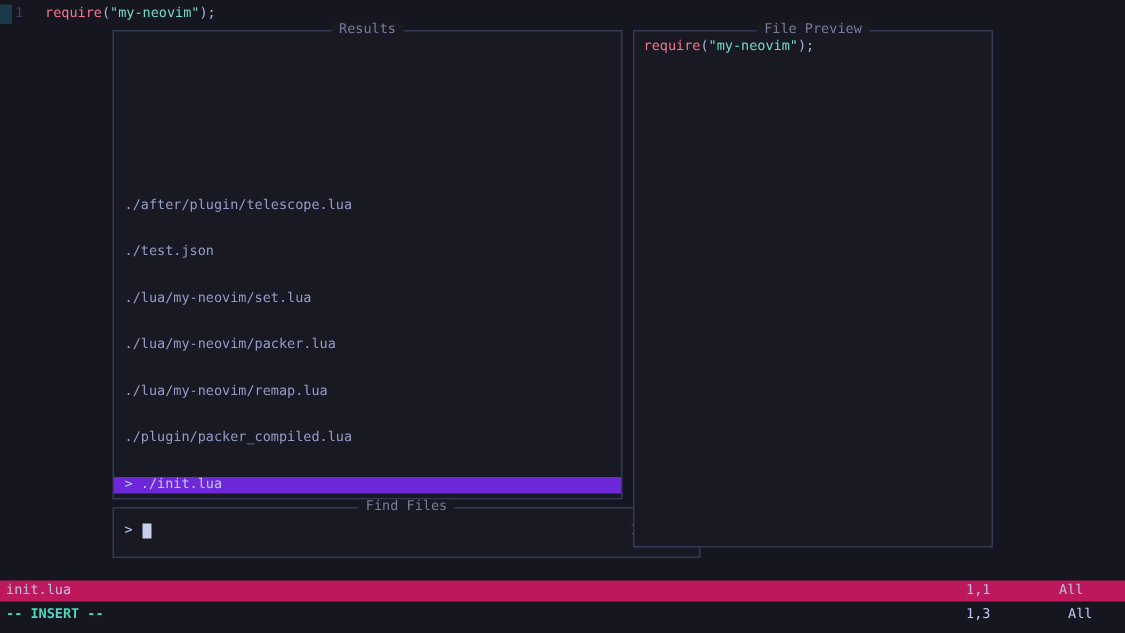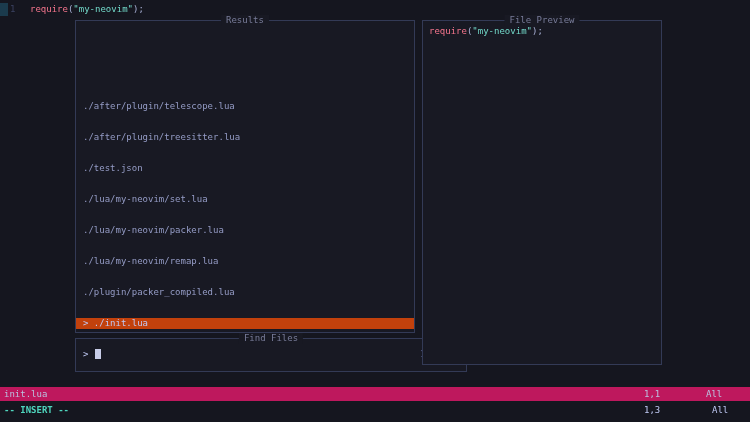--- a/index.html
+++ b/index.html
@@ -34,21 +34,21 @@
   #prompt-win{left:75px;top:338px;width:392px;height:34px;}
   #preview-win{left:422px;top:20px;width:240px;height:345px;}
 
   
   #results-list{position:absolute;left:0;right:0;bottom:3px;}
   .result-row{
     height:11px;line-height:11px;padding-left:7px;
     white-space:pre;color:#959cc6;cursor:default;margin-top:20px;
   }
   .result-row.selected{
-    background:#c2410c;color:#c0caf5;
+    background:#6d28d9;color:#c0caf5;
   }
   .result-row.selected .caret{color:#c0caf5;}
 
   
   #prompt-line{position:absolute;left:7px;top:10px;height:11px;line-height:11px;color:#c0caf5;white-space:pre;}
   #prompt-cursor{display:inline-block;width:6px;height:10px;background:#c8cde8;vertical-align:text-bottom;margin-left:1px;}
   #result-counter{position:absolute;right:8px;top:10px;height:11px;line-height:11px;color:#565f89;}
 
   
   #preview-code{position:absolute;left:6px;top:4px;line-height:12px;white-space:pre;}
@@ -74,21 +74,20 @@
 <div id="buffer-line">
   <span id="sign-block"></span>
   <span id="line-number">1</span>
   <span id="buffer-code"><span class="kw">require</span><span class="punct">(</span><span class="str">"my-neovim"</span><span class="punct">);</span></span>
 </div>
 
 <div id="results-win" class="float-win">
   <span class="win-title">Results</span>
   <div id="results-list">
     <div class="result-row">./after/plugin/telescope.lua</div>
-    <div class="result-row">./after/plugin/treesitter.lua</div>
     <div class="result-row">./test.json</div>
     <div class="result-row">./lua/my-neovim/set.lua</div>
     <div class="result-row">./lua/my-neovim/packer.lua</div>
     <div class="result-row">./lua/my-neovim/remap.lua</div>
     <div class="result-row">./plugin/packer_compiled.lua</div>
     <div class="result-row selected"><span class="caret">&gt; </span><span>./init.lua</span></div>
   </div>
 </div>
 
 <div id="prompt-win" class="float-win">

